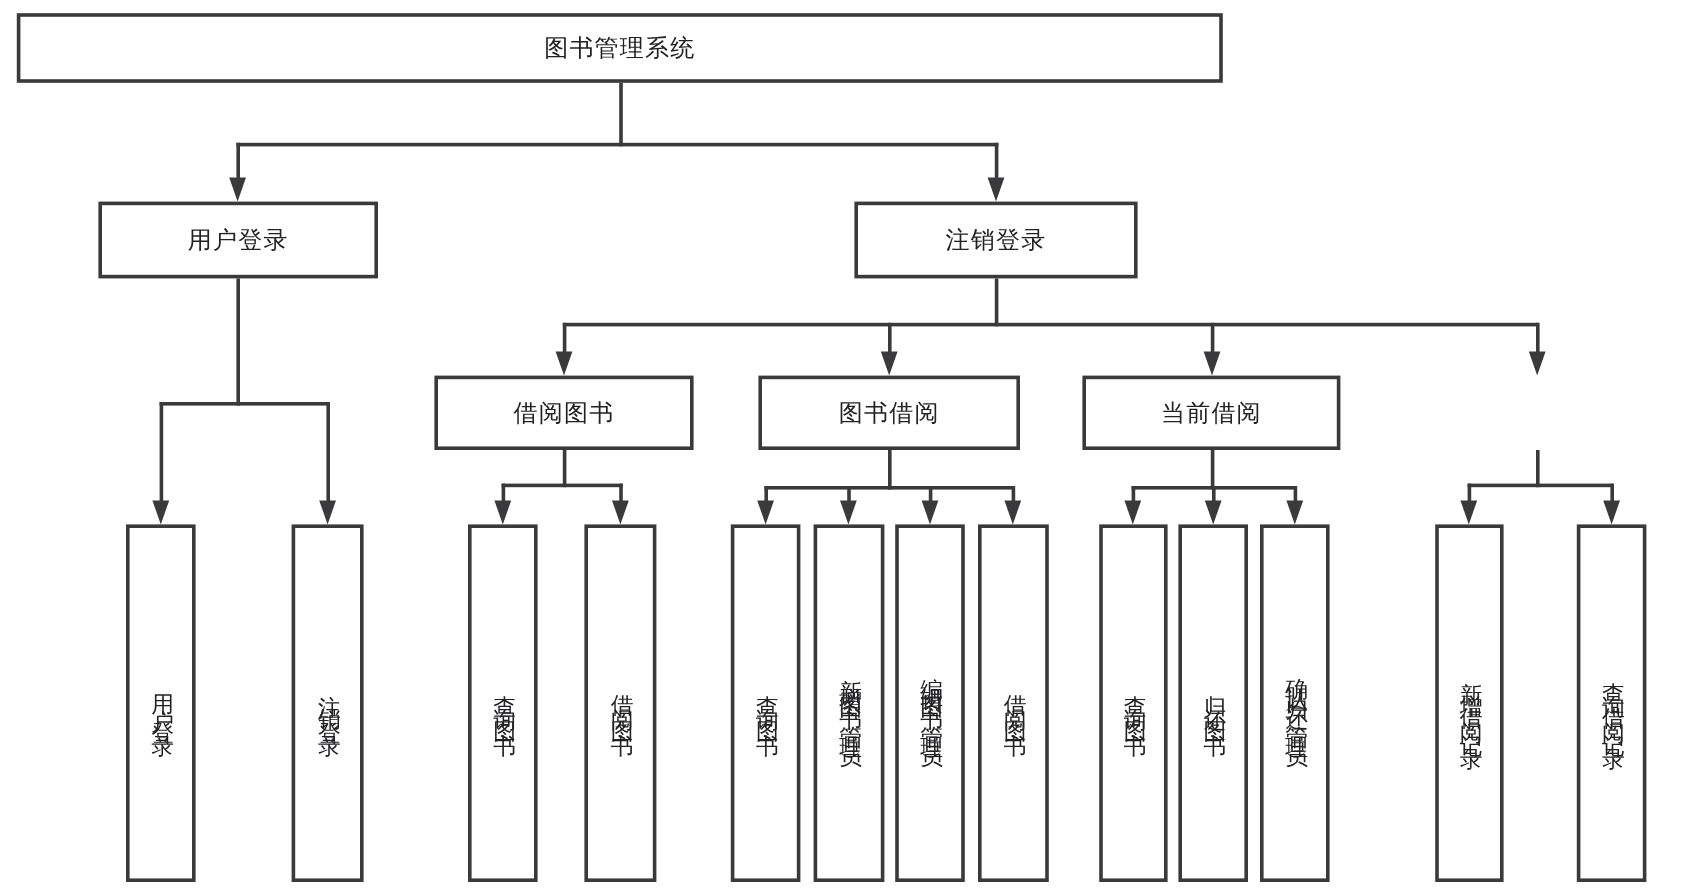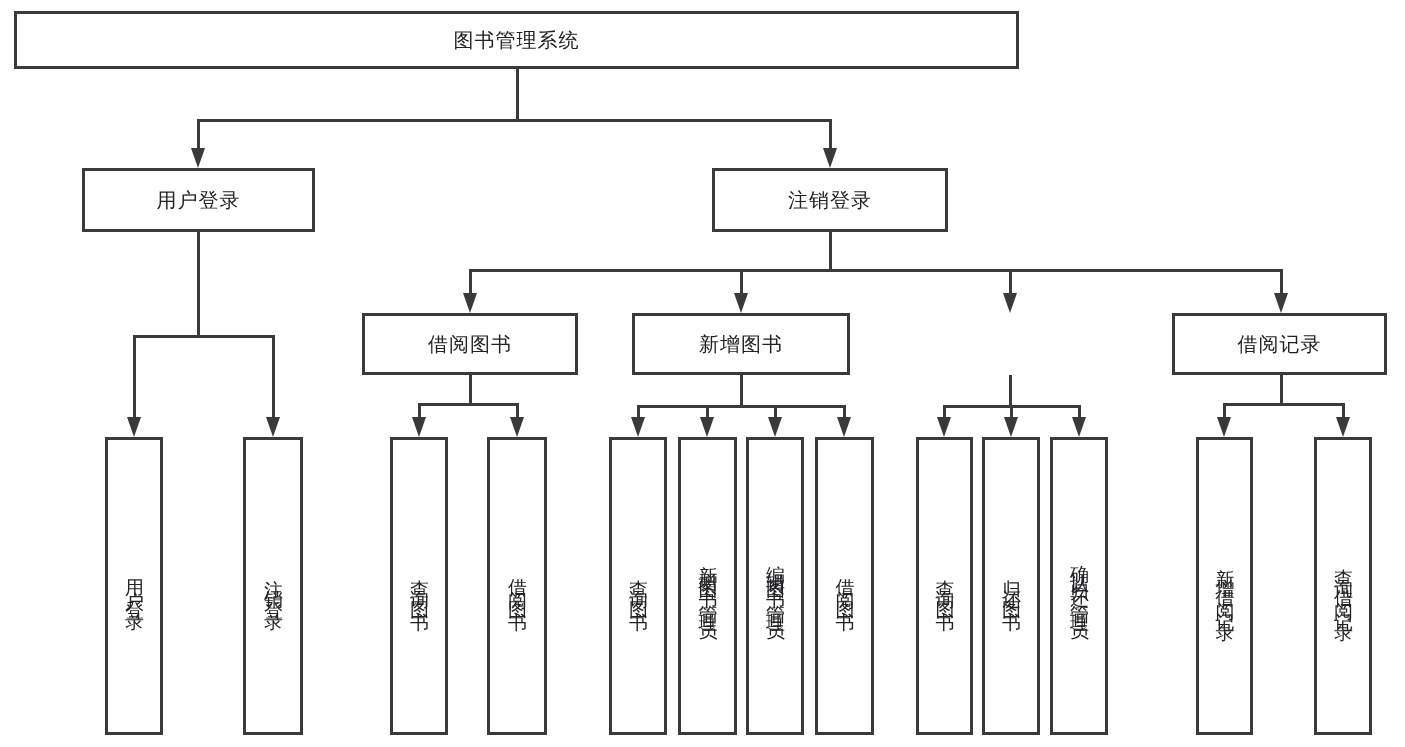--- a/index.html
+++ b/index.html
@@ -70,22 +70,22 @@
   <div class="vl" style="left:469px;top:269px;height:26px"></div>
   <div class="ah" style="left:463px;top:293px"></div>
   <div class="vl" style="left:740px;top:269px;height:26px"></div>
   <div class="ah" style="left:734px;top:293px"></div>
   <div class="vl" style="left:1009px;top:269px;height:26px"></div>
   <div class="ah" style="left:1003px;top:293px"></div>
   <div class="vl" style="left:1280px;top:269px;height:26px"></div>
   <div class="ah" style="left:1274px;top:293px"></div>
 
   <div class="box" style="left:362px;top:313px;width:216px;height:62px">借阅图书</div>
-  <div class="box" style="left:632px;top:313px;width:218px;height:62px">新增图书</div>
-  <div class="box" style="left:1172px;top:313px;width:215px;height:62px">借阅记录</div>
+  <div class="box" style="left:632px;top:313px;width:218px;height:62px">图书借阅</div>
+  <div class="box" style="left:902px;top:313px;width:215px;height:62px">当前借阅</div>
 
   <div class="vl" style="left:469px;top:375px;height:31px"></div>
   <div class="hl" style="left:418px;top:403px;width:101px"></div>
   <div class="vl" style="left:418px;top:403px;height:16px"></div>
   <div class="ah" style="left:412px;top:417px"></div>
   <div class="vl" style="left:516px;top:403px;height:16px"></div>
   <div class="ah" style="left:510px;top:417px"></div>
 
   <div class="vl" style="left:740px;top:375px;height:33px"></div>
   <div class="hl" style="left:637px;top:405px;width:208px"></div>

